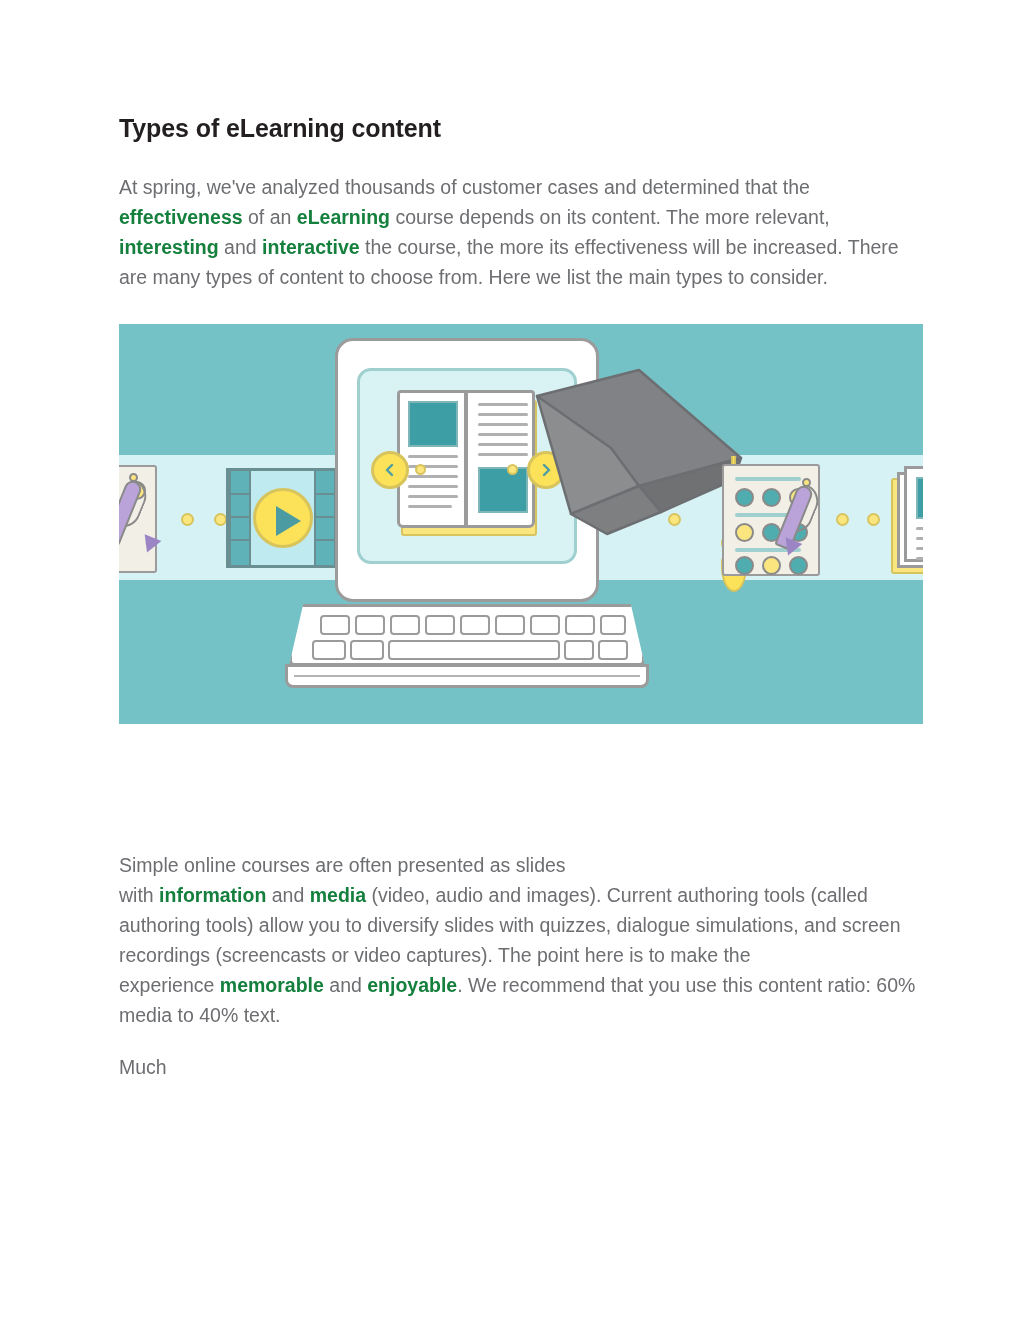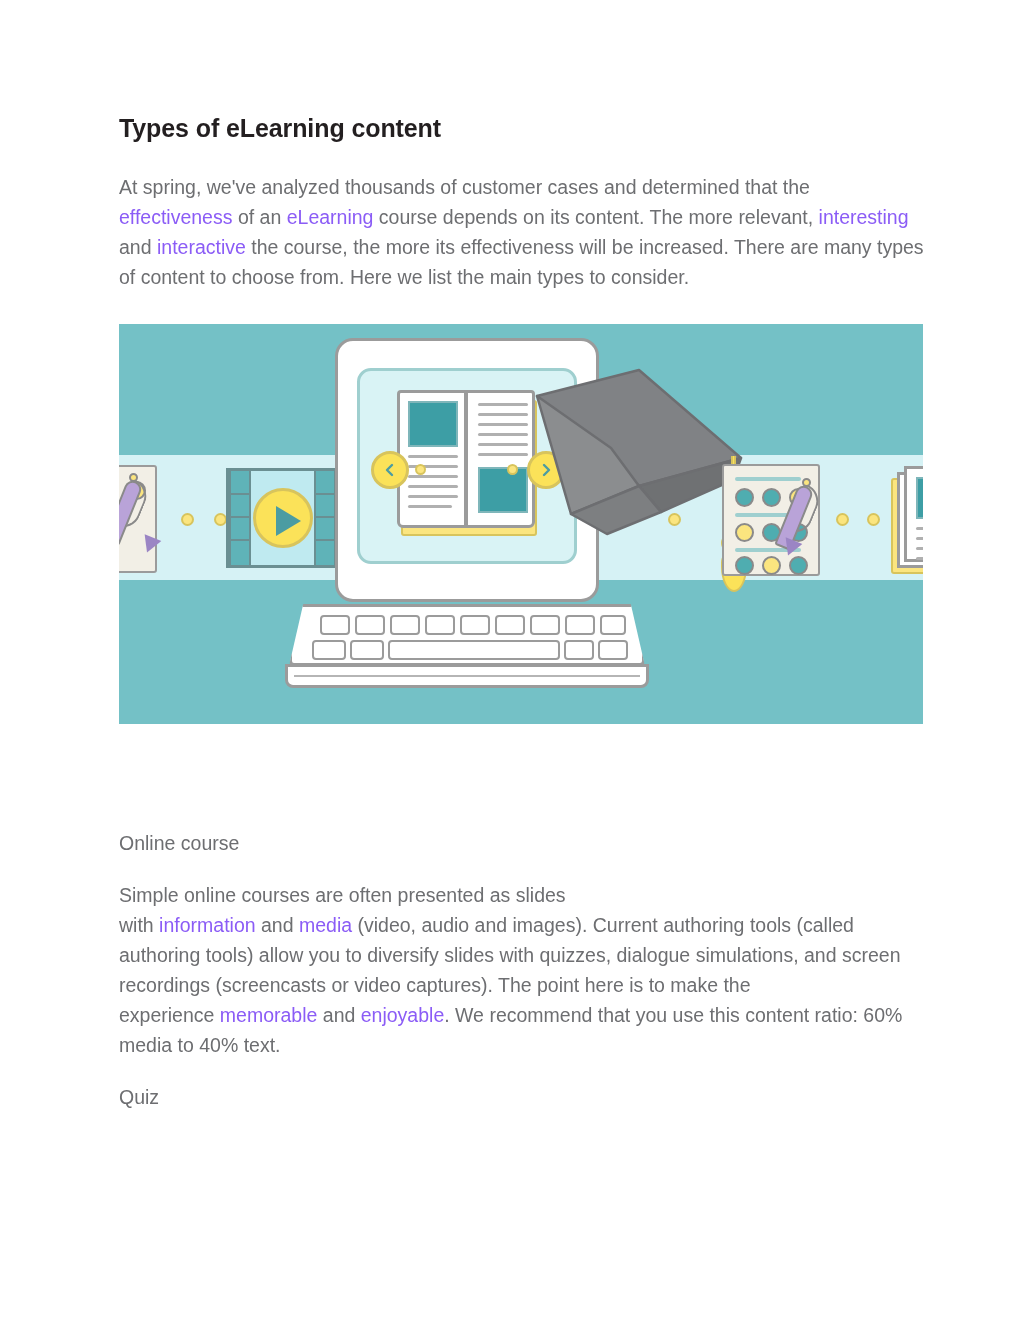--- a/index.html
+++ b/index.html
@@ -38,22 +38,22 @@
     line-height: 32px;
   }
   .para {
     font-size: 19.5px;
     line-height: 30px;
     color: #6d6e71;
     margin: 0;
     font-weight: normal;
   }
   .para b, .para strong {
-    font-weight: normal;
-    color: #8b5cf6;
+    font-weight: bold;
+    color: #15803d;
   }
   .subhead {
     font-size: 19.5px;
     line-height: 30px;
     color: #6d6e71;
     font-weight: normal;
     margin: 0;
   }
   .gap-intro { height: 28px; }
   .gap-after-intro { height: 32px; }
@@ -468,23 +468,22 @@
           <div class="book-line" style="left:9px; top:68px; width:44px;"></div>
           <div class="book-line" style="left:9px; top:78px; width:44px;"></div>
           <div class="book-line" style="left:9px; top:88px; width:44px;"></div>
         </div>
       </div>
 
     </div>
 
     <div class="gap-after-img"></div>
 
-    <h2 class="subhead">Online course</h2>
     <div class="gap-sub"></div>
     <p class="para"><span>Simple online courses are often presented as slides</span><br><span>with </span><b>information</b><span> and </span><b>media</b><span> (video, audio and images). Current authoring tools (called authoring tools) allow you to diversify slides with quizzes, dialogue simulations, and screen recordings (screencasts or video captures). The point here is to make the</span><br><span>experience </span><b>memorable</b><span> and </span><b>enjoyable</b><span>. We recommend that you use this content ratio: 60% media to 40% text.</span></p>
 
     <div class="gap-para"></div>
 
-    <h2 class="subhead">Quiz</h2>
+    <h2 class="subhead">Much</h2>
     <div class="gap-sub"></div>
 
   </div>
 </div>
 
 </body></html>

